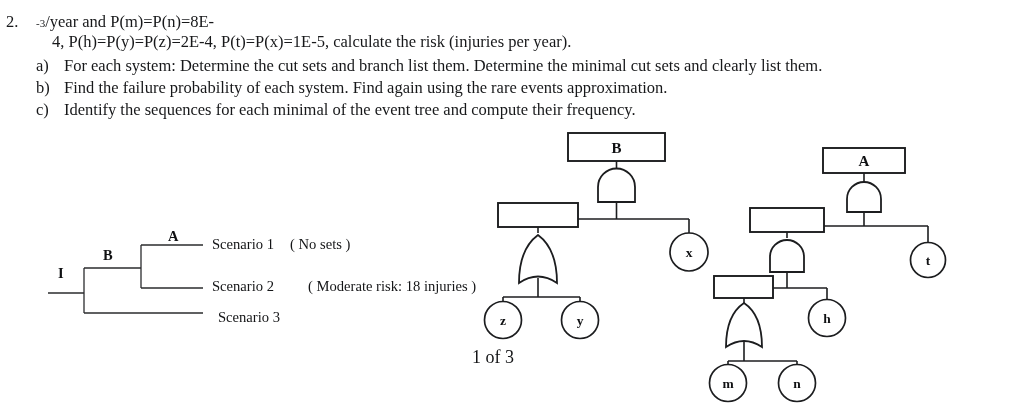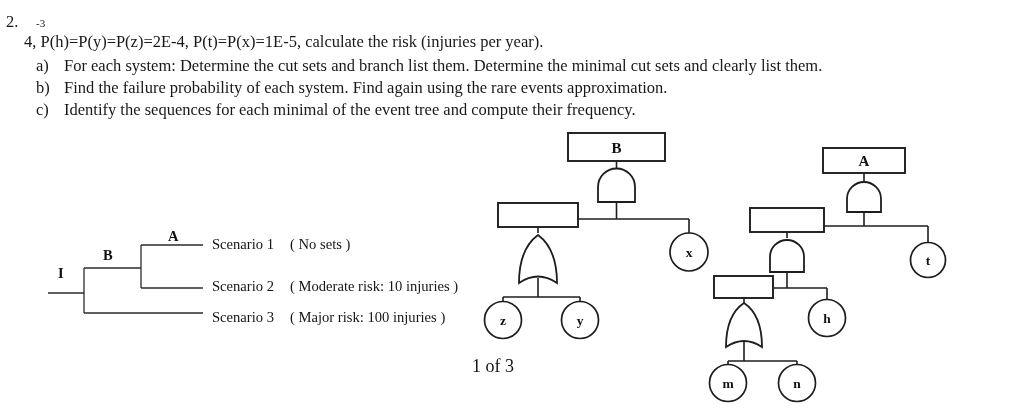--- a/index.html
+++ b/index.html
@@ -36,21 +36,21 @@
   }
   .stmt-text {
     display: inline-block;
     font-size: 16.5px;
     line-height: 20px;
   }
   .sup { font-size: 11px; vertical-align: super; }
 
   #line-intro-1 { left: 6px;  top: 6px; }
   #line-intro-1 .stmt-marker { width: 30px; }
-  #line-intro-2 { left: 24px; top: 26px; }
+  #line-intro-2 { left: 52px; top: 26px; }
   #line-a { left: 36px; top: 50px; }
   #line-a .stmt-marker { width: 28px; }
   #line-b { left: 36px; top: 72px; }
   #line-b .stmt-marker { width: 28px; }
   #line-c { left: 36px; top: 94px; }
   #line-c .stmt-marker { width: 28px; }
 
   
   #diagram {
     position: absolute;
@@ -102,41 +102,42 @@
     position: absolute;
     display: flex;
     white-space: nowrap;
     font-family: "Liberation Serif", serif;
     font-size: 14.6px;
     color: #141517;
   }
   .scenario-name { width: 78px; display: inline-block; }
   .scenario-desc { display: inline-block; }
   #scenario-row-0 { left: 212px; top: 236px; }
-  #scenario-row-1 { left: 212px; top: 278px; }
-  #scenario-row-2 { left: 212px; top: 309px; }
+  #scenario-row-1 { left: 212px; top: 278px; gap: 18px; }
+  #scenario-row-2 { left: 218px; top: 309px; }
 
   #page-footer {
     position: absolute;
     left: 472px;
-    top: 356px;
+    top: 347px;
     font-family: "Liberation Serif", serif;
     font-size: 18px;
     color: #141517;
     white-space: nowrap;
   }
 </style>
 </head>
 <body>
 
 <div id="problem-statement">
 
   <div class="stmt-row" id="line-intro-1">
     <span class="stmt-marker">2.</span>
       <span class="sup">-3</span>
+      <span class="stmt-text">/year and P(m)=P(n)=8E-</span>
   </div>
 
   <div class="stmt-row" id="line-intro-2">
     <span class="stmt-text">4, P(h)=P(y)=P(z)=2E-4, P(t)=P(x)=1E-5, calculate the risk (injuries per year).</span>
   </div>
 
   <div class="stmt-row" id="line-a">
     <span class="stmt-marker">a)</span>
     <span class="stmt-text">For each system: Determine the cut sets and branch list them.  Determine the minimal cut sets and clearly list them.</span>
   </div>
@@ -263,21 +264,20 @@
 <div class="et-label" id="et-label-B">B</div>
 <div class="et-label" id="et-label-A">A</div>
 
 <div class="scenario-row" id="scenario-row-0">
   <span class="scenario-name">Scenario 1</span>
   <span class="scenario-desc">( No sets )</span>
 </div>
 
 <div class="scenario-row" id="scenario-row-1">
   <span class="scenario-name">Scenario 2</span>
-  <span class="scenario-desc">( Moderate risk:  10 injuries )</span>
+  <span class="scenario-desc">( Moderate risk:  18 injuries )</span>
 </div>
 
 <div class="scenario-row" id="scenario-row-2">
   <span class="scenario-name">Scenario 3</span>
-  <span class="scenario-desc">( Major risk:  100 injuries )</span>
 </div>
 
 <div id="page-footer">1 of 3</div>
 
 </body></html>

